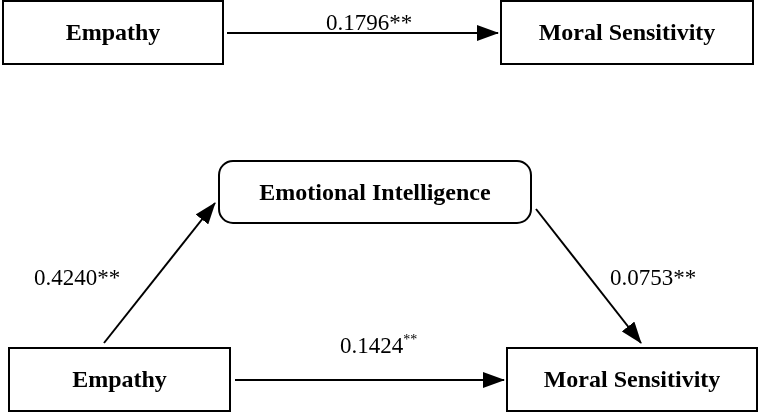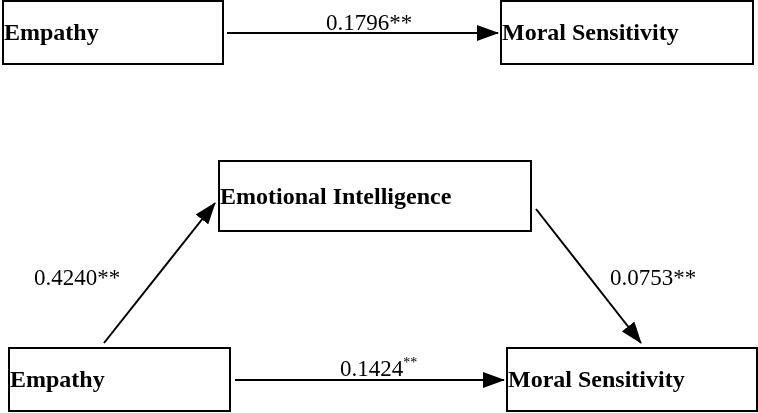--- a/index.html
+++ b/index.html
@@ -1,19 +1,19 @@
 <!DOCTYPE html>
 <html><head>
 <meta charset="utf-8">
 <style>
   html, body { margin: 0; padding: 0; background: #ffffff; }
   body { width: 758px; height: 413px; position: relative; overflow: hidden;
          font-family: "Liberation Serif", "DejaVu Serif", serif; color: #000; }
   .box { position: absolute; box-sizing: border-box; border: 2px solid #000; background: #fff;
-         display: flex; align-items: center; justify-content: flex-start;
+         display: flex; align-items: center; justify-content: center;
          font-weight: bold; font-size: 24px; }
   .label { position: absolute; font-size: 23px; white-space: nowrap; }
   .label sup { font-size: 14px; vertical-align: 9px; }
   svg.arrows { position: absolute; left: 0; top: 0; width: 758px; height: 413px; }
 </style>
 </head>
 <body>
 
 <svg class="arrows" viewBox="0 0 758 413">
   <defs>
@@ -37,31 +37,31 @@
 <div class="box" style="left:2px; top:0px; width:222px; height:65px;">
   <span>Empathy</span>
 </div>
 <div class="box" style="left:500px; top:0px; width:254px; height:65px;">
   <span>Moral Sensitivity</span>
 </div>
 <div class="label" style="left:326px; top:10px;">
   <span>0.1796</span><span>**</span>
 </div>
 
-<div class="box" style="left:218px; top:160px; width:314px; height:72px;">
+<div class="box" style="left:218px; top:160px; width:314px; height:64px;border-radius:15px;">
   <span>Emotional Intelligence</span>
 </div>
 <div class="box" style="left:8px; top:347px; width:223px; height:65px;">
   <span>Empathy</span>
 </div>
 <div class="box" style="left:506px; top:347px; width:252px; height:65px;">
   <span>Moral Sensitivity</span>
 </div>
 
 <div class="label" style="left:34px; top:265px;">
   <span>0.4240</span><span>**</span>
 </div>
 <div class="label" style="left:610px; top:265px;text-align:center;">
   <span>0.0753</span><span>**</span>
 </div>
-<div class="label" style="left:340px; top:355px;">
+<div class="label" style="left:340px; top:332px;">
   <span>0.1424</span><sup>**</sup>
 </div>
 
 </body></html>

